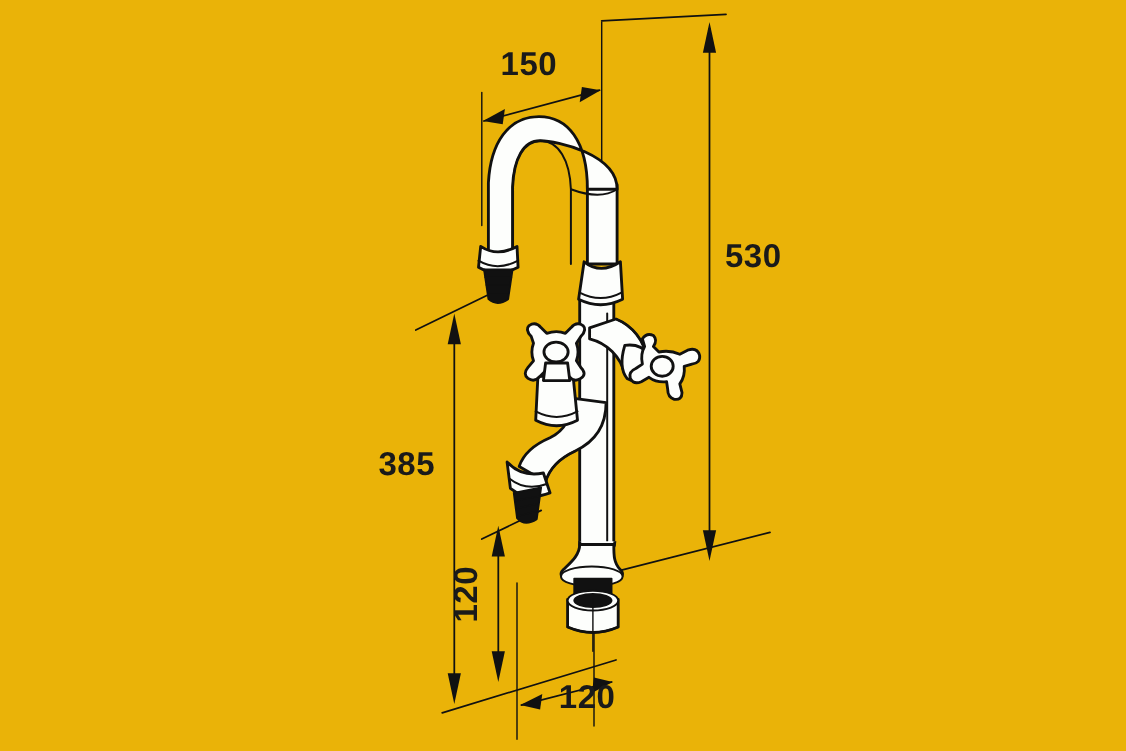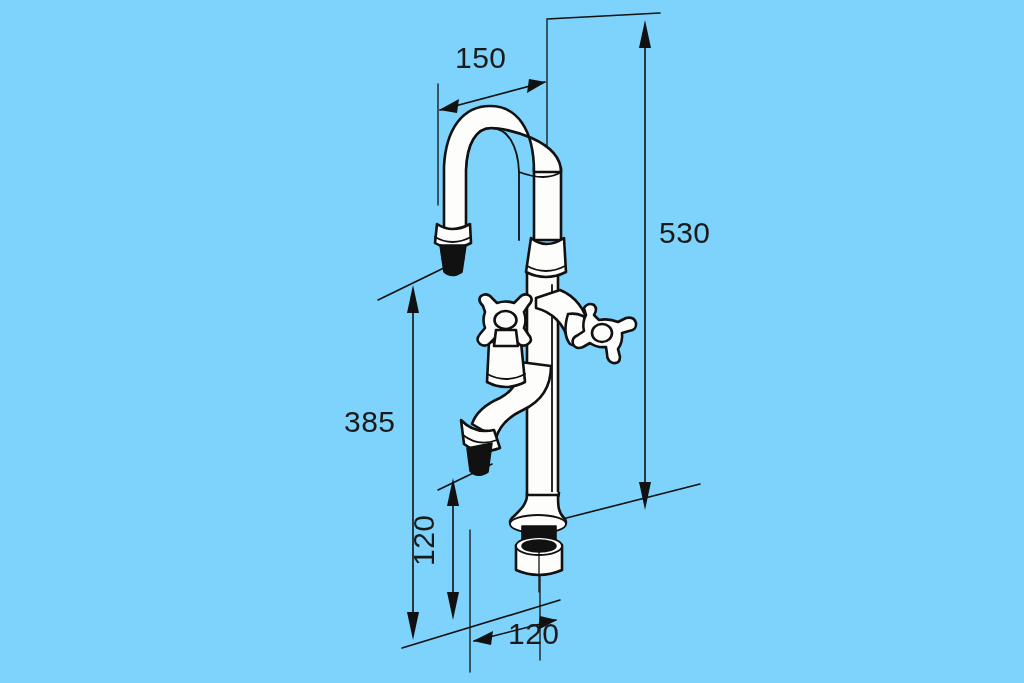--- a/index.html
+++ b/index.html
@@ -2,21 +2,21 @@
 <html><head>
 <meta charset="utf-8">
 <style>
   html,body{margin:0;padding:0;}
   body{
     width:1024px;height:683px;
     background:#fdfefc;
     font-family:"Liberation Sans", sans-serif;
     overflow:hidden;
   }
-  #stage{position:relative;width:1024px;height:683px;background:#7dd3fc;}
+  #stage{position:relative;width:1024px;height:683px;background:#eab308;font-weight:bold;}
   svg{display:block;position:absolute;top:0;left:0;}
   .dimtext{
     font-family:"Liberation Sans", sans-serif;
     font-size:30px;
     fill:#1a1a1a;
     letter-spacing:0.5px;
   }
   .ln{fill:none;stroke:#111;stroke-width:1.6;stroke-linecap:round;stroke-linejoin:round;}
   .ln-thin{fill:none;stroke:#111;stroke-width:1.3;stroke-linecap:round;}
   .ln-part-thin{fill:none;stroke:#111;stroke-width:1.8;stroke-linejoin:round;stroke-linecap:round;}

